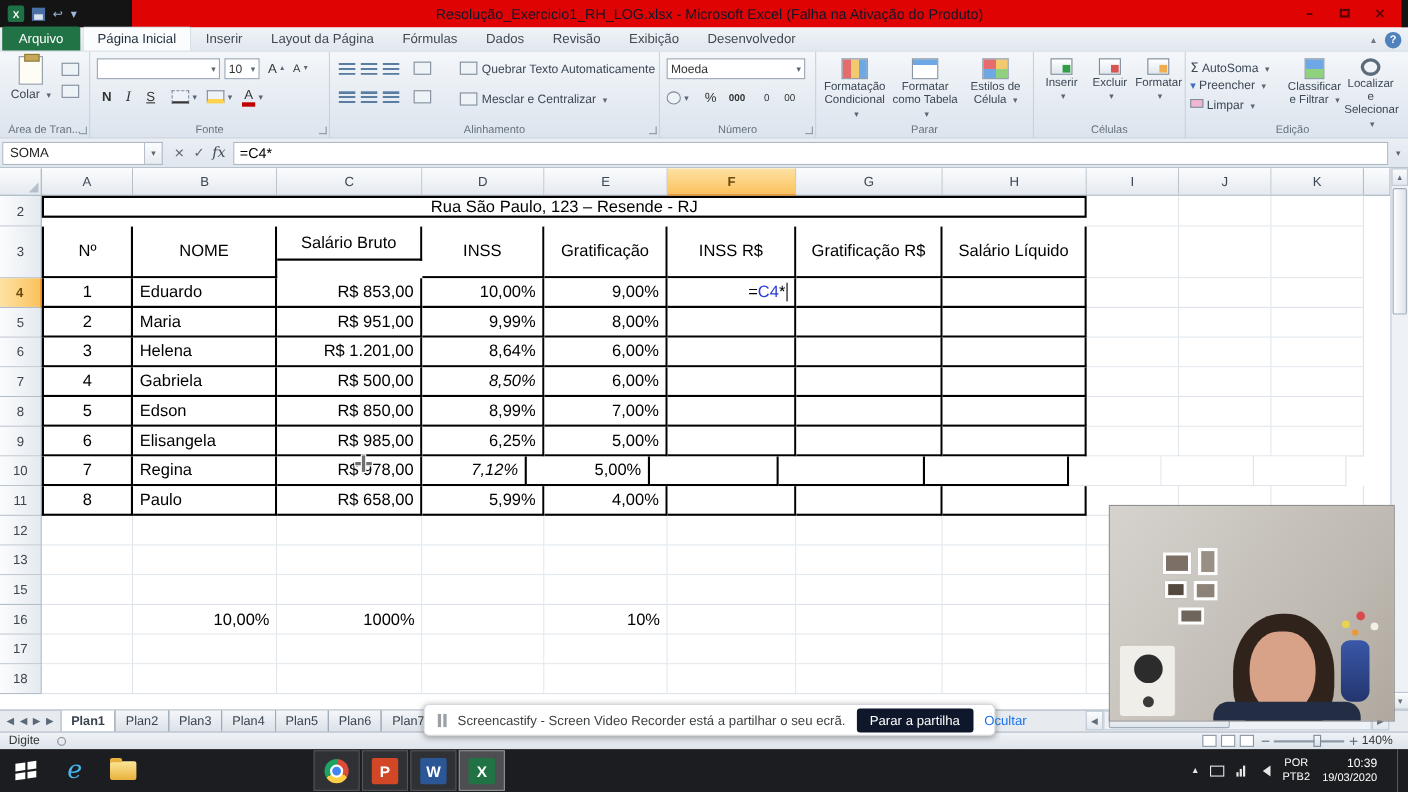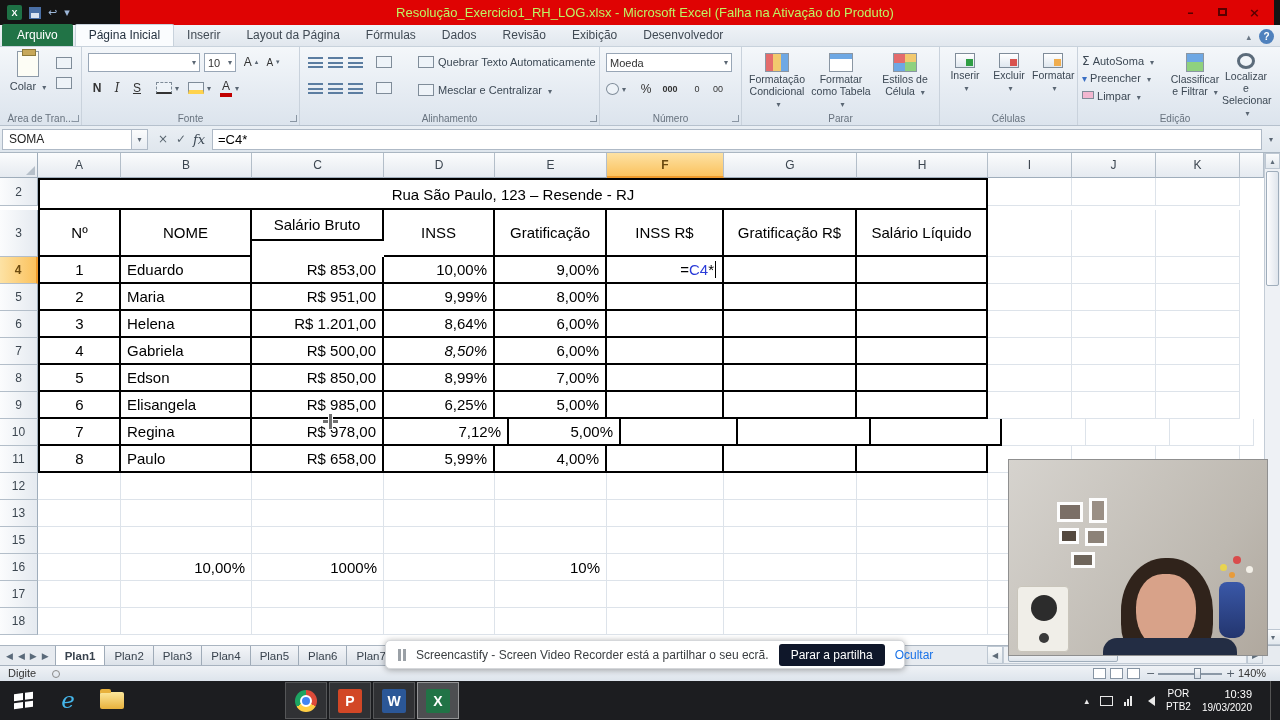--- a/index.html
+++ b/index.html
@@ -6,21 +6,21 @@
 html,body{width:1280px;height:720px;overflow:hidden}
 #root{position:relative;width:1280px;height:720px;font-family:"Liberation Sans",sans-serif;background:#fff;overflow:hidden}
 .glyph{font-family:"DejaVu Sans",sans-serif}
 
 #titlebar{position:absolute;left:0;top:0;width:1280px;height:25px;background:#df0303}
 #qat{position:absolute;left:0;top:0;width:120px;height:25px;background:#141414;display:flex;align-items:center;gap:7px;padding:0 7px}
 .xl-logo{width:15px;height:15px;background:#1e7145;color:#fff;font-size:9px;font-weight:bold;display:flex;align-items:center;justify-content:center;border-radius:2px}
 .save-ic{width:12px;height:12px;background:#4a6fa5;position:relative}
 .save-ic:after{content:"";position:absolute;left:2px;bottom:1px;width:8px;height:5px;background:#d9e2ef}
 .qat-g{color:#9db7d8;font-size:11px;line-height:1}
-#title-text{position:absolute;left:140px;right:130px;top:0;height:25px;line-height:25px;text-align:center;font-size:13px;color:#bef264;white-space:nowrap;overflow:hidden}
+#title-text{position:absolute;left:140px;right:130px;top:0;height:25px;line-height:25px;text-align:center;font-size:13px;color:#0f172a;white-space:nowrap;overflow:hidden}
 #corner-black{position:absolute;right:0;top:0;width:6px;height:25px;background:#141414}
 #win-controls{position:absolute;right:12px;top:3px;display:flex;gap:5px}
 .wbtn{width:27px;height:18px;display:flex;align-items:center;justify-content:center;color:#5a0000;font-size:13px;font-weight:bold}
 .maxbox{width:9px;height:8px;border:2px solid #5a0000}
 
 #tabstrip{position:absolute;left:0;top:25px;width:1280px;height:22px;background:linear-gradient(#eff3f7,#e1e7ee);border-bottom:1px solid #c8d2dc;display:flex;align-items:flex-end;padding-left:2px}
 .rtab{padding:3px 13px 4px;font-size:12px;color:#404a54;white-space:nowrap}
 .rtab.file{background:#217346;color:#fff;padding:4px 15px;margin-right:2px;border-radius:2px 2px 0 0}
 .rtab.active{background:#fafcfe;border:1px solid #c8d2dc;border-bottom:none;border-radius:2px 2px 0 0;color:#24313f}
 #strip-right{position:absolute;right:6px;top:4px;display:flex;gap:8px;align-items:center}
@@ -338,21 +338,21 @@
         <div class="ch" style="width: 133px;">G</div>
         <div class="ch" style="width: 131px;">H</div>
         <div class="ch" style="width: 84px;">I</div>
         <div class="ch" style="width: 84px;">J</div>
         <div class="ch" style="width: 84px;">K</div>
         <div class="ch" style="width: 24px;"></div>
       </div>
     <div id="rows">
         <div class="grow">
           <div class="rh" style="height: 28px;">2</div>
-          <div class="merged" style="width: 950px; height: 32px;">Rua São Paulo, 123 – Resende - RJ</div>
+          <div class="merged" style="width: 950px; height: 20px;">Rua São Paulo, 123 – Resende - RJ</div>
           <div class="cell" style="width: 84px; height: 28px;"></div>
           <div class="cell" style="width: 84px; height: 28px;"></div>
           <div class="cell" style="width: 84px; height: 28px;"></div>
         </div>
         <div class="grow">
           <div class="rh" style="height: 47px;">3</div>
           <div class="cell t tl ac" style="width: 83px; height: 47px;">Nº</div>
           <div class="cell t ac" style="width: 131px; height: 47px;">NOME</div>
           <div class="cell t ac" style="width: 132px; height: 31px;">Salário Bruto</div>
           <div class="cell t ac" style="width: 111px; height: 47px;">INSS</div>
@@ -458,21 +458,21 @@
           <div class="cell" style="width: 84px; height: 27px;"></div>
           <div class="cell" style="width: 84px; height: 27px;"></div>
           <div class="cell" style="width: 84px; height: 27px;"></div>
           <div style="width: 24px;"></div>
         </div>
         <div class="grow">
           <div class="rh" style="height: 27px;">10</div>
           <div class="cell t tl ac" style="width: 83px; height: 27px;">7</div>
           <div class="cell t al" style="width: 131px; height: 27px;">Regina</div>
           <div class="cell t ar" style="width: 132px; height: 27px;">R$ 978,00</div>
-          <div class="cell t ar" style="width: 125px; height: 27px;">7,12%</div>
+          <div class="cell t ar" style="width: 95px; height: 27px; font-style: italic;">7,12%</div>
           <div class="cell t ar" style="width: 112px; height: 27px;">5,00%</div>
           <div class="cell t" style="width: 117px; height: 27px;"></div>
           <div class="cell t" style="width: 133px; height: 27px;"></div>
           <div class="cell t" style="width: 131px; height: 27px;"></div>
           <div class="cell" style="width: 84px; height: 27px;"></div>
           <div class="cell" style="width: 84px; height: 27px;"></div>
           <div class="cell" style="width: 84px; height: 27px;"></div>
           <div style="width: 24px;"></div>
         </div>
         <div class="grow">

